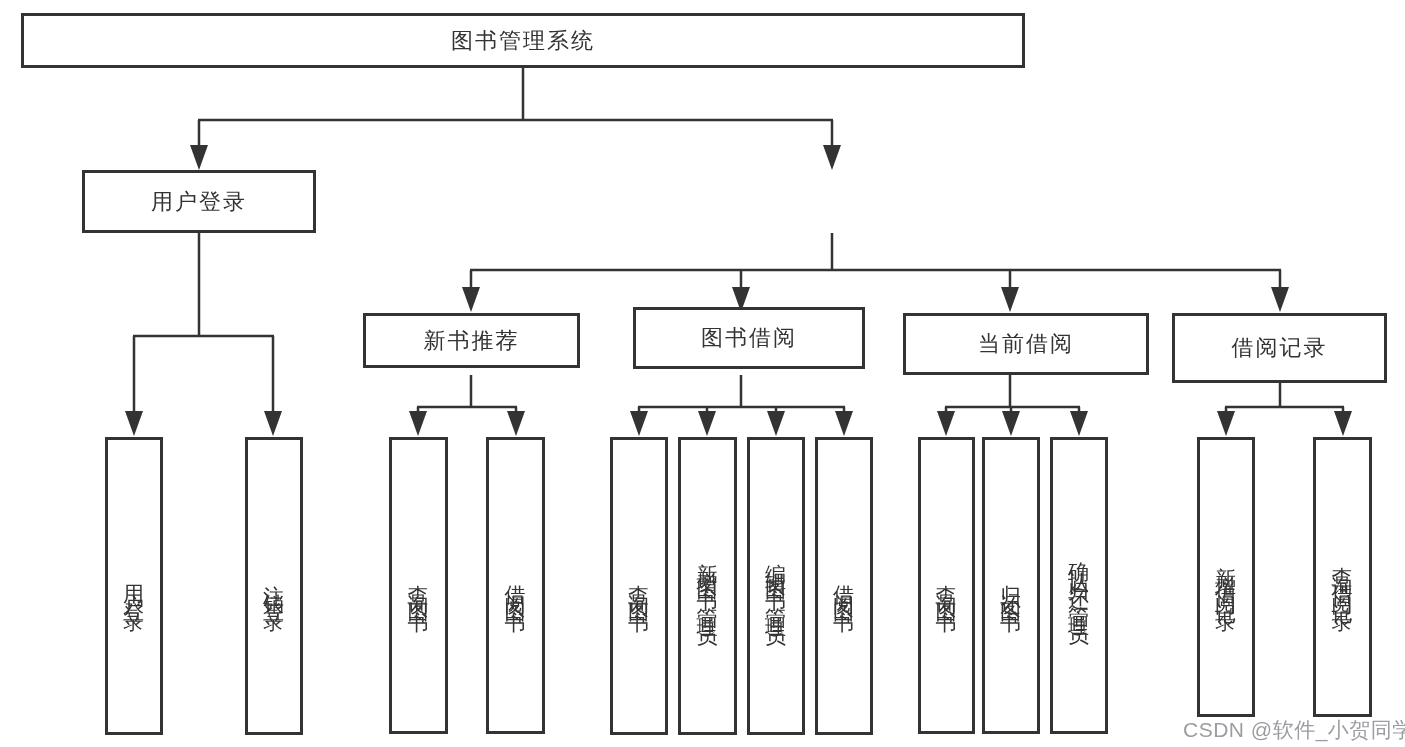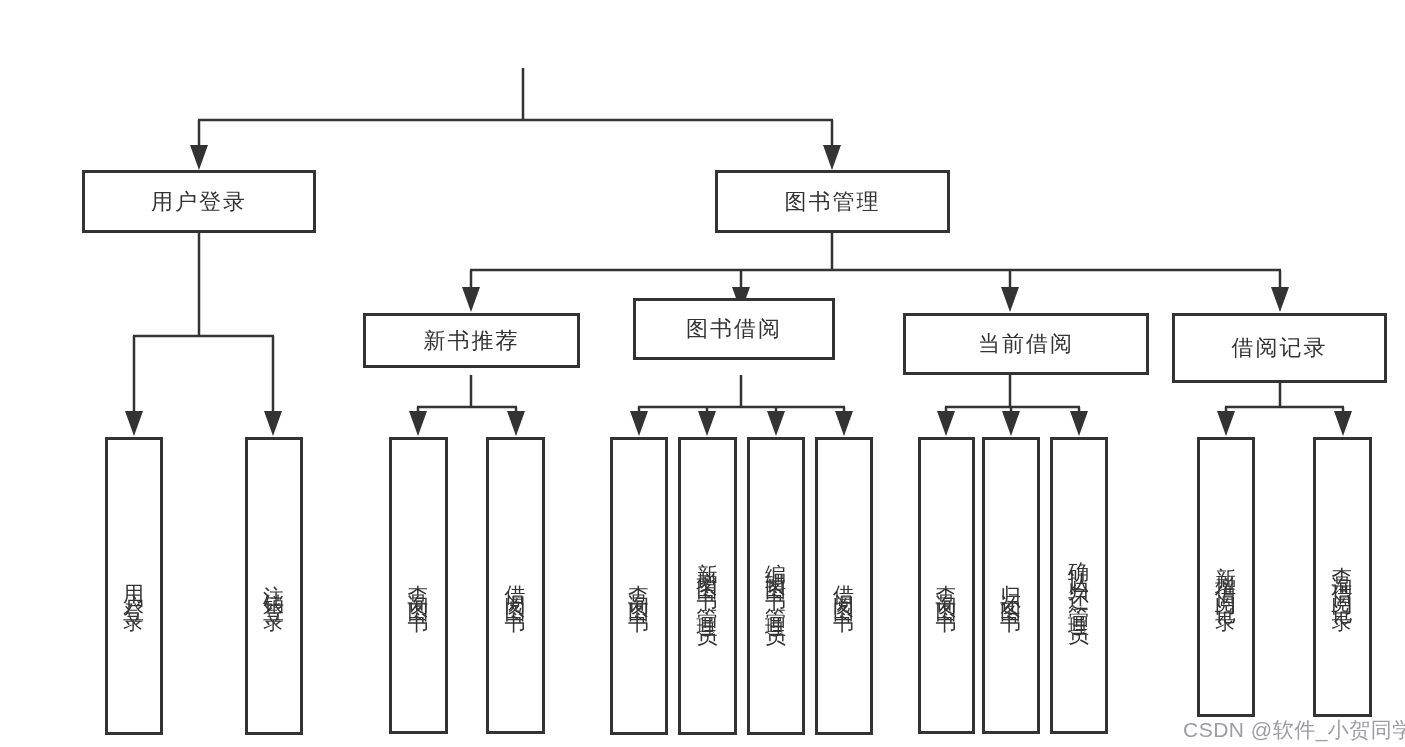--- a/index.html
+++ b/index.html
@@ -141,32 +141,32 @@
     <g>
       <path d="M1280 375 V408"></path>
       <path d="M1225 407 H1344"></path>
       <path d="M1226 407 V413"></path>
       <polygon points="1217,411 1235,411 1226,436"></polygon>
       <path d="M1343 407 V413"></path>
       <polygon points="1334,411 1352,411 1343,436"></polygon>
     </g>
   </svg>
 
+  <div class="box h" style="left:21px;top:13px;width:1004px;height:55px">
+    <span>图书管理系统</span>
+  </div>
 
   <div class="box h" style="left:82px;top:170px;width:234px;height:63px">
     <span>用户登录</span>
   </div>
-  <div class="box h" style="left:715px;top:170px;width:235px;height:63px">
-    <span>图书管理</span>
-  </div>
 
   <div class="box h" style="left:363px;top:313px;width:217px;height:55px">
     <span>新书推荐</span>
   </div>
-  <div class="box h" style="left:633px;top:298px;width:202px;height:62px">
+  <div class="box h" style="left:633px;top:307px;width:232px;height:62px">
     <span>图书借阅</span>
   </div>
   <div class="box h" style="left:903px;top:313px;width:246px;height:62px">
     <span>当前借阅</span>
   </div>
   <div class="box h" style="left:1172px;top:313px;width:215px;height:70px">
     <span>借阅记录</span>
   </div>
 
   <div class="box v" style="left:105px;top:437px;width:58px;height:298px">

